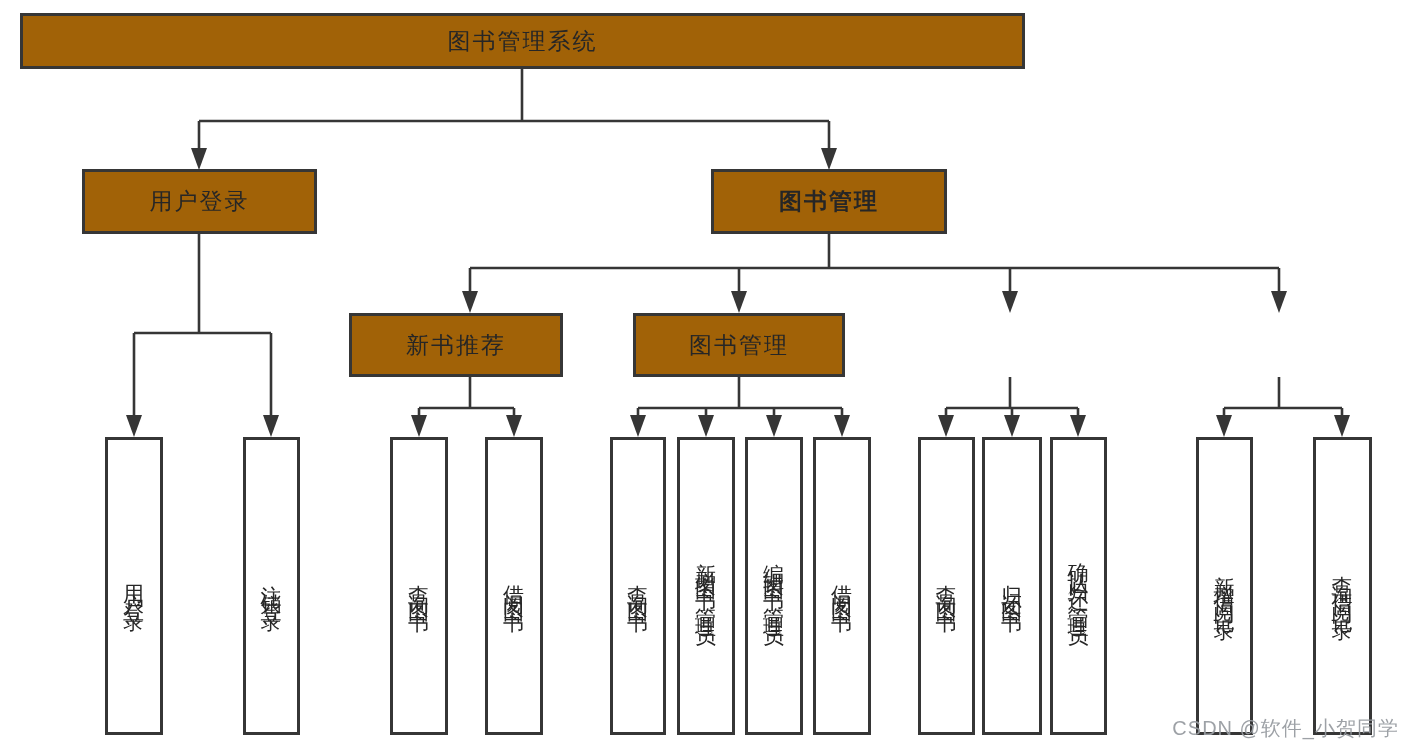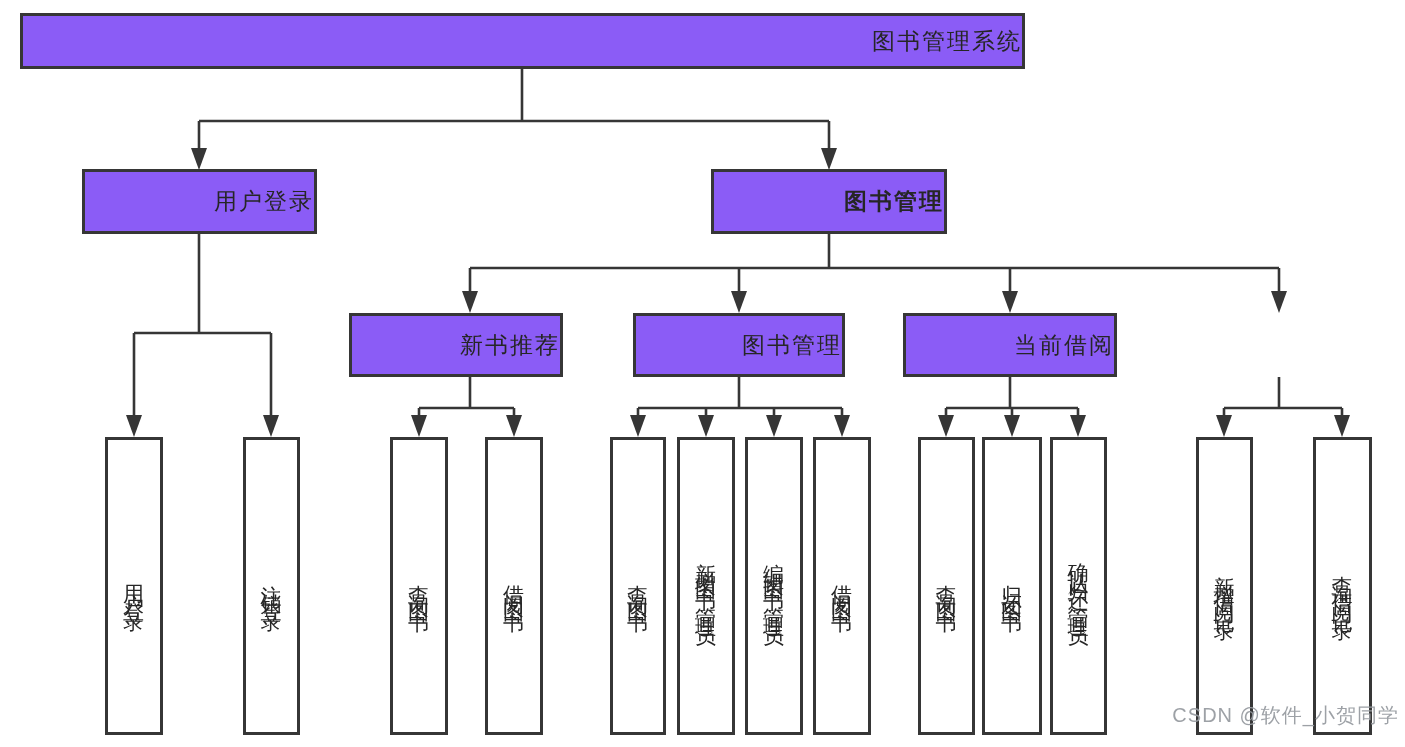--- a/index.html
+++ b/index.html
@@ -10,22 +10,22 @@
     font-family:"Liberation Sans", sans-serif;
     overflow:hidden;
   }
   #wires{position:absolute;left:0;top:0;width:1405px;height:747px;}
   #wires path, #wires line{stroke:#363636;stroke-width:2.6;fill:none;}
   #wires polygon{fill:#363636;stroke:none;}
   .hbox{
     position:absolute;
     box-sizing:border-box;
     border:3px solid #363636;
-    background:#8b5cf6;
-    display:flex;align-items:center;justify-content:flex-end;
+    background:#a16207;
+    display:flex;align-items:center;justify-content:center;
     color:#262626;
     font-size:23px;
     letter-spacing:2px;
     white-space:nowrap;
   }
   .leaf{
     position:absolute;
     top:437px;height:298px;
     box-sizing:border-box;
     border:3px solid #363636;
@@ -36,21 +36,21 @@
     writing-mode:vertical-rl;
     text-orientation:mixed;
     font-size:21px;
     letter-spacing:9px;
     line-height:1;
     color:#262626;
     white-space:nowrap;
   }
   .watermark{
     position:absolute;
-    right:6px;bottom:18px;
+    right:6px;bottom:5px;
     font-size:20px;
     color:rgba(152,156,161,0.95);
     letter-spacing:1px;
     z-index:5;
     white-space:nowrap;
   }
 </style>
 </head>
 <body>
 
@@ -160,23 +160,20 @@
   <div class="hbox" style="left:711px;top:169px;width:236px;height:65px;font-weight:bold;">
     <span>图书管理</span>
   </div>
 
   <div class="hbox" style="left:349px;top:313px;width:214px;height:64px;">
     <span>新书推荐</span>
   </div>
   <div class="hbox" style="left:633px;top:313px;width:212px;height:64px;">
     <span>图书管理</span>
   </div>
-  <div class="hbox" style="left:903px;top:313px;width:214px;height:64px;">
-    <span>当前借阅</span>
-  </div>
 
   <div class="leaf" style="left:105px;width:58px;">
     <span class="vtext">用户登录</span>
   </div>
   <div class="leaf" style="left:243px;width:57px;">
     <span class="vtext">注销登录</span>
   </div>
 
   <div class="leaf" style="left:390px;width:58px;">
     <span class="vtext">查询图书</span>

